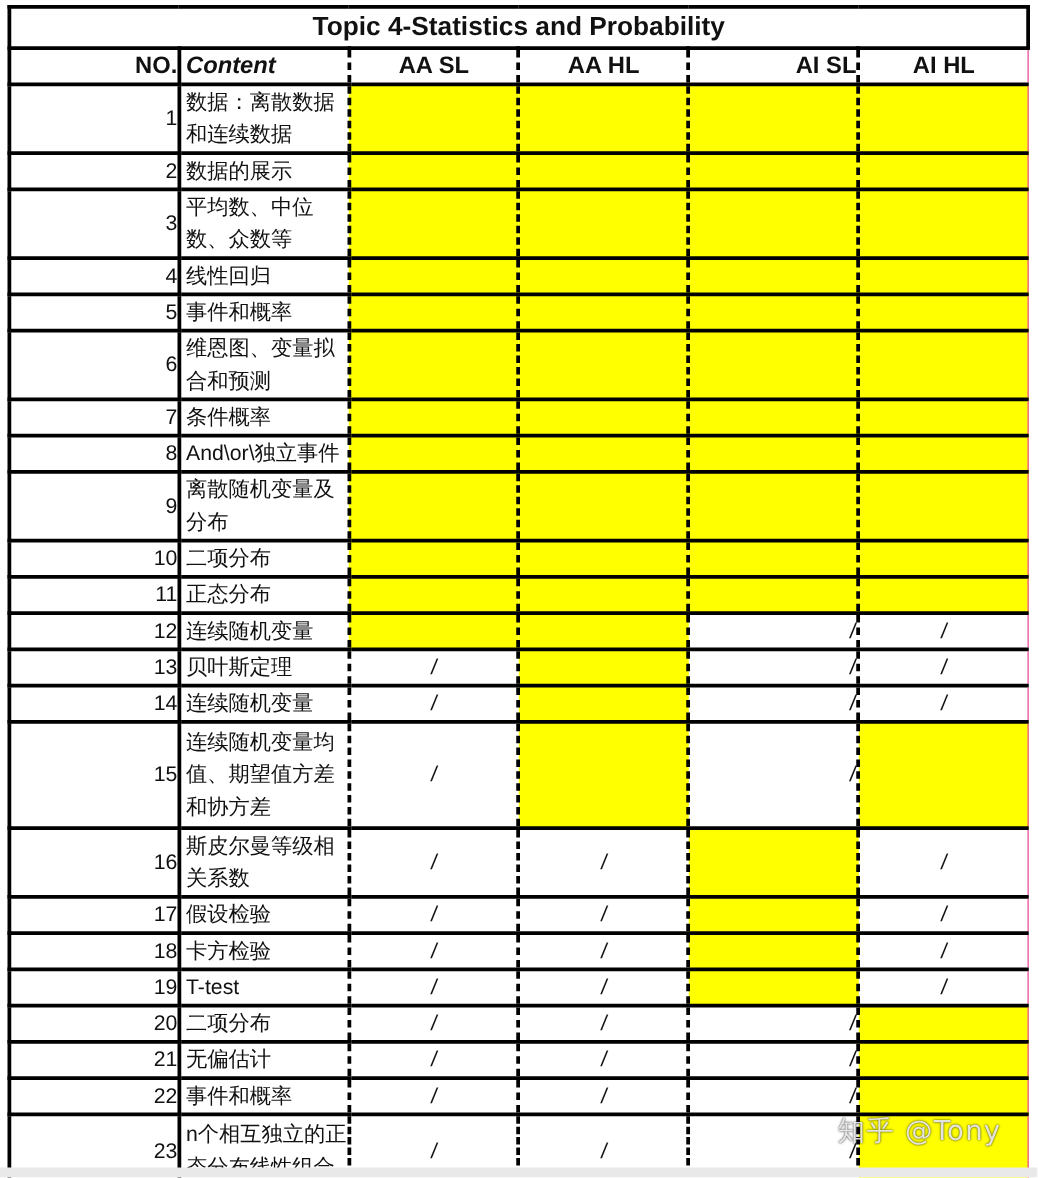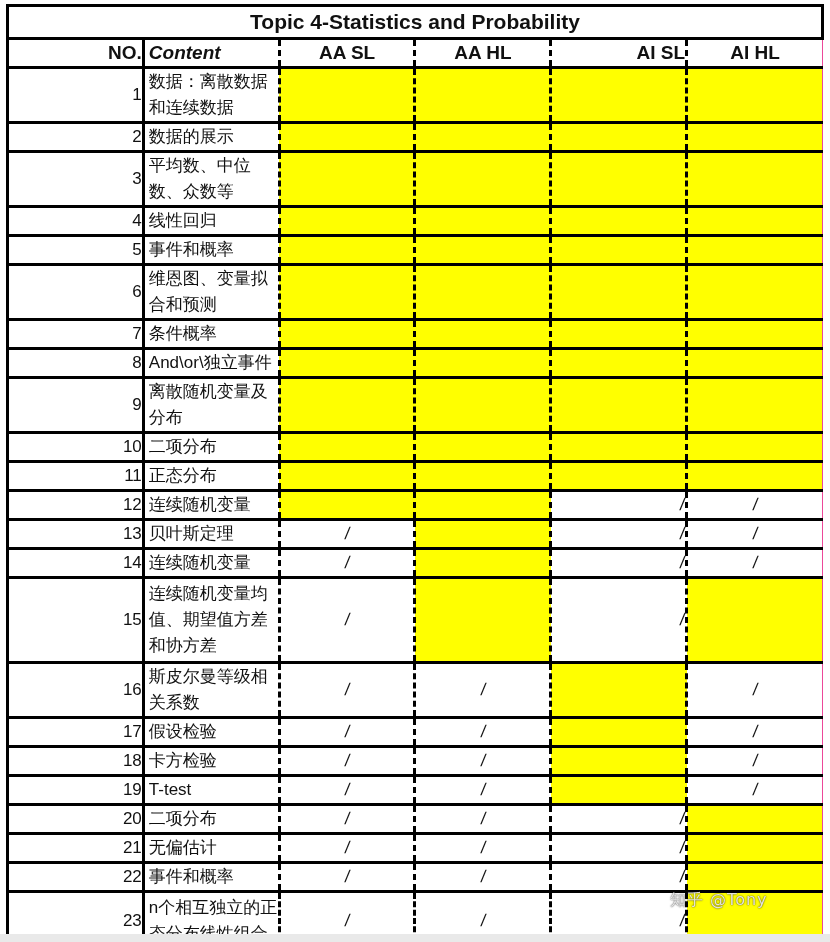--- a/index.html
+++ b/index.html
@@ -15,21 +15,21 @@
   .c-no { width: 72px; text-align: right; border-left: 3px solid #000; border-right: 3px solid #000; }
   .c-content { width: 316px; text-align: left; padding-left: 4px; border-right: 3px dashed #000; }
   th.c-content { border-right: 3px dashed #000; font-style: italic; }
   .c-lvl { text-align: center; border-right: 3px dashed #000; }
   .c-lvl.last { border-right: 1px solid #ec4899; }
   .w1 { width: 113px; } .w2 { width: 109px; } .w3 { width: 99px; text-align: right; } .w4 { width: 91px; }
   .hl { background: #ffff00; }
   .slash { display: inline-block; font-size: 17px; transform: skewX(-8deg); }
   tr.tall td { height: 52px; line-height: 24px; }
   tr.tall td.c-content { line-height: 26px; padding-top: 2px; padding-bottom: 2px; }
-  .watermark { position: absolute; left: 670px; top: 890px; font-size: 16px; color: rgba(255,255,255,0.85);
+  .watermark { position: absolute; left: 670px; top: 890px; font-size: 22px; color: rgba(255,255,255,0.85);
                text-shadow: 0 0 2px rgba(0,0,0,0.55), 0 0 1px rgba(0,0,0,0.6); letter-spacing: 1px;
                font-family: "DejaVu Sans", sans-serif; pointer-events: none; }
   .bottom-fade { position: absolute; left: 0; top: 934px; width: 830px; height: 8px; background: #e9e9e9; }
 </style>
 </head>
 <body>
 
 <div class="table-wrap">
   <table>
     <thead>

